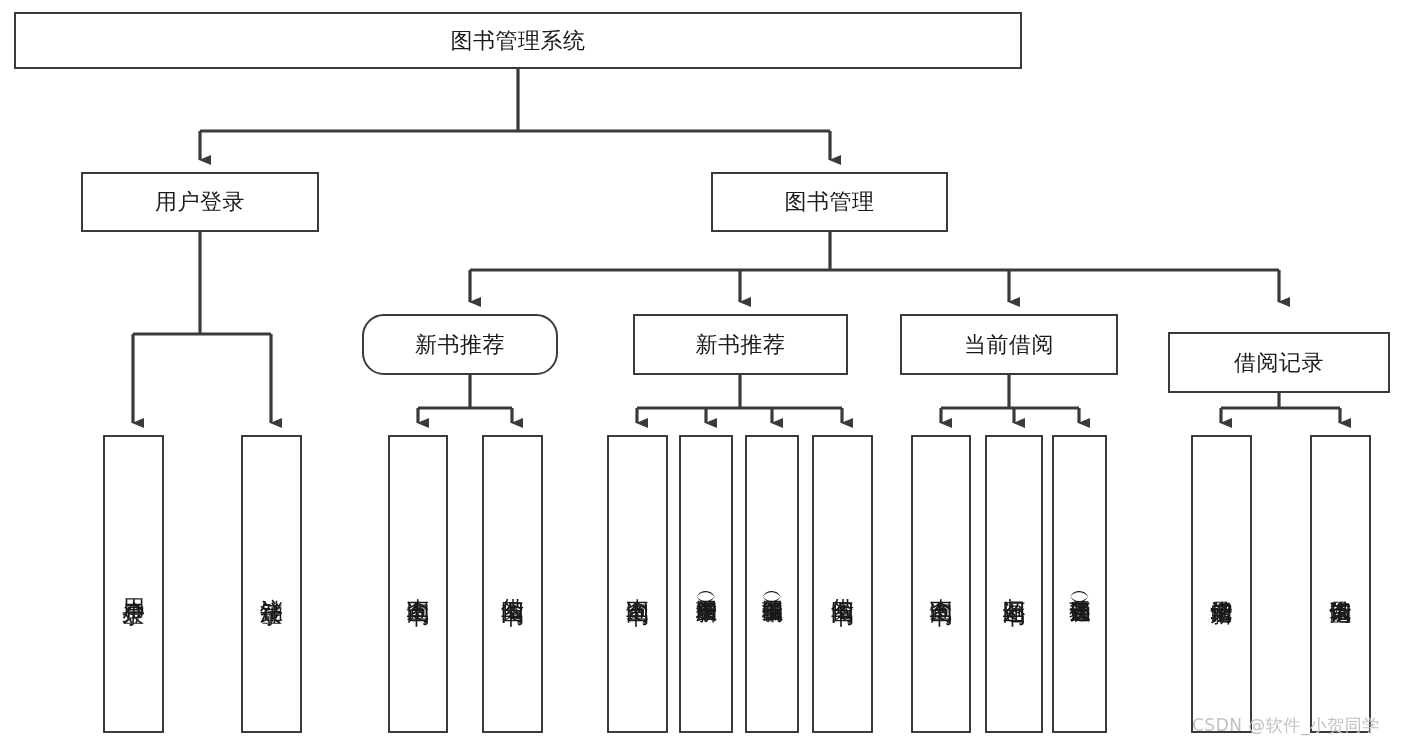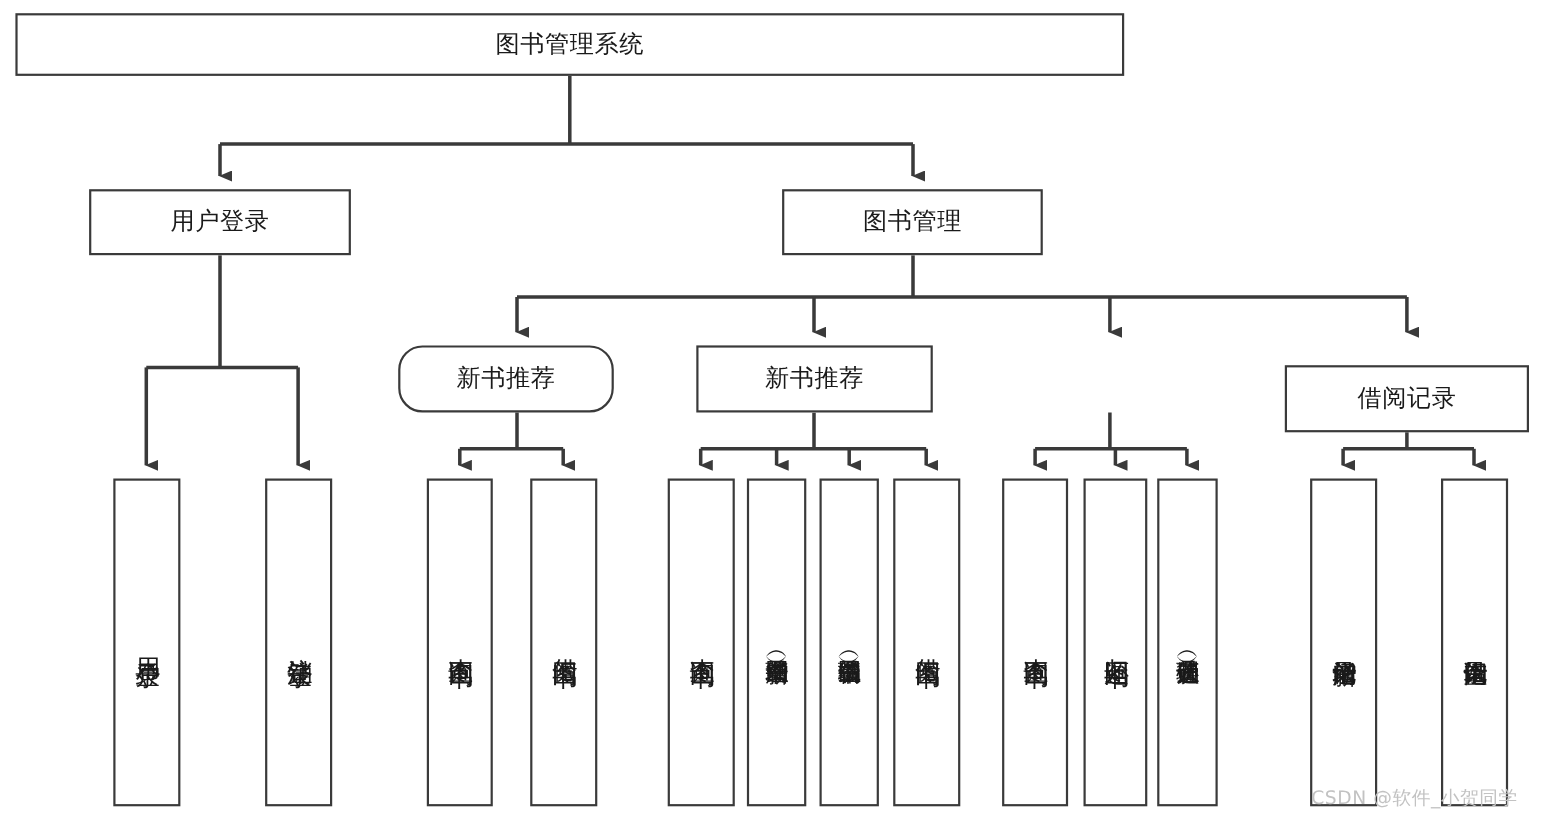--- a/index.html
+++ b/index.html
@@ -133,20 +133,23 @@
   <div class="node h-node" style="left:711px; top:172px; width:237px; height:60px;">
     <span class="node-label">图书管理</span>
   </div>
 
   <div class="node h-node" style="left:362px; top:314px; width:196px; height:61px;border-radius:22px;">
     <span class="node-label">新书推荐</span>
   </div>
   <div class="node h-node" style="left:633px; top:314px; width:215px; height:61px;">
     <span class="node-label">新书推荐</span>
   </div>
+  <div class="node h-node" style="left:900px; top:314px; width:218px; height:61px;">
+    <span class="node-label">当前借阅</span>
+  </div>
   <div class="node h-node" style="left:1168px; top:332px; width:222px; height:61px;">
     <span class="node-label">借阅记录</span>
   </div>
 
   <div class="node v-node" style="left:103px; top:435px; width:61px; height:298px;">
     <span class="node-label">用户登录</span>
   </div>
   <div class="node v-node" style="left:241px; top:435px; width:61px; height:298px;">
     <span class="node-label">注销登录</span>
   </div>

